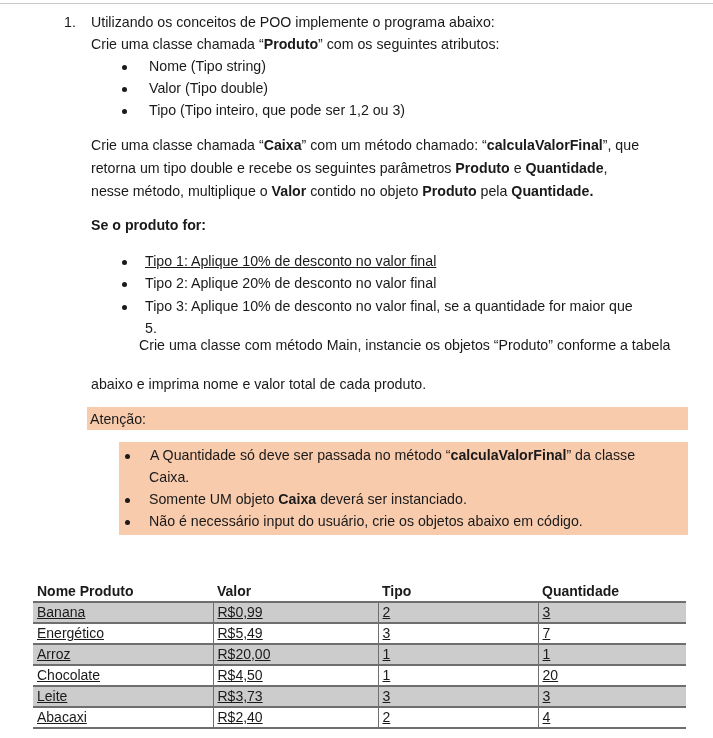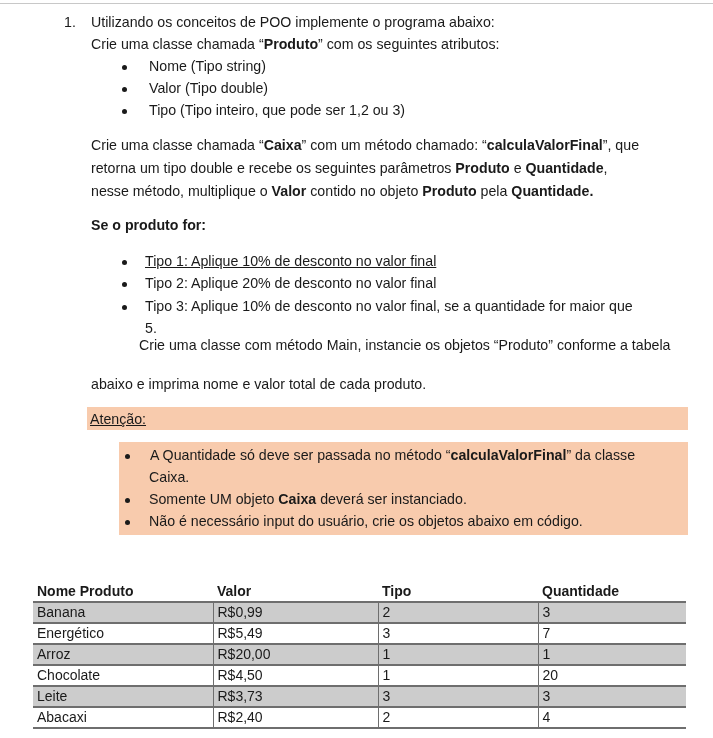--- a/index.html
+++ b/index.html
@@ -9,21 +9,21 @@
   }
   .topline { position: absolute; left: 0; top: 3px; width: 713px; height: 1px; background: #c8c8c8; }
   .abs { position: absolute; white-space: nowrap; line-height: 22px; }
   b { font-weight: bold; }
   .num { left: 64px; top: 11px; }
   .bullet { position: absolute; width: 5px; height: 5px; border-radius: 50%; background: #1a1a1a; }
   .attn-head { position: absolute; left: 87px; top: 407px; width: 601px; height: 23px; background: #f8cbad; }
   .attn-box { position: absolute; left: 119px; top: 442px; width: 569px; height: 93px; background: #f8cbad; }
   table { position: absolute; left: 33px; top: 580px; width: 653px; border-collapse: collapse; font-size: 14px; }
   th { text-align: left; font-weight: bold; padding: 2px 4px 1px 4px; height: 18px; border-bottom: 2px solid #6e6e6e; }
-  td { padding: 0 4px; height: 19px; line-height: 19px; border-bottom: 2px solid #6e6e6e; }
+  td { padding: 0 4px; height: 19px; line-height: 19px; border-bottom: 2px solid #6e6e6e; text-decoration: underline; }
   td + td { border-left: 1px solid #6e6e6e; }
   tr.odd td { background: #cccccc; }
   col.c1 { width: 180px; } col.c2 { width: 165px; } col.c3 { width: 160px; } col.c4 { width: 148px; }
 </style>
 </head>
 <body>
 
 <div class="topline"></div>
 
 <span class="abs num">1.</span>
@@ -47,21 +47,21 @@
 <span class="bullet" style="left:122px;top:282px;"></span>
 <span class="abs" style="left:145px;top:272px;">Tipo 2: Aplique 20% de desconto no valor final</span>
 <span class="bullet" style="left:122px;top:305px;"></span>
 <span class="abs" style="left:145px;top:295px;">Tipo 3: Aplique 10% de desconto no valor final, se a quantidade for maior que</span>
 <span class="abs" style="left:145px;top:317px;">5.</span>
 
 <span class="abs" style="left:91px;top:334px;margin-left:48px;">Crie uma classe com método Main, instancie os objetos “Produto” conforme a tabela</span>
 <span class="abs" style="left:91px;top:373px;">abaixo e imprima nome e valor total de cada produto.</span>
 
 <div class="attn-head"></div>
-<span class="abs" style="left:90px;top:408px;text-decoration:underline;">Atenção:</span>
+<span class="abs" style="left:90px;top:408px;">Atenção:</span>
 <div class="attn-box"></div>
 
 <span class="bullet" style="left:125px;top:454px;"></span>
 <span class="abs" style="left:150px;top:444px;"><span>A Quantidade só deve ser passada no método “</span><b>calculaValorFinal</b><span>” da classe</span></span>
 <span class="abs" style="left:149px;top:466px;">Caixa.</span>
 <span class="bullet" style="left:125px;top:498px;"></span>
 <span class="abs" style="left:149px;top:488px;"><span>Somente UM objeto </span><b>Caixa</b><span> deverá ser instanciado.</span></span>
 <span class="bullet" style="left:125px;top:520px;"></span>
 <span class="abs" style="left:149px;top:510px;">Não é necessário input do usuário, crie os objetos abaixo em código.</span>
 

